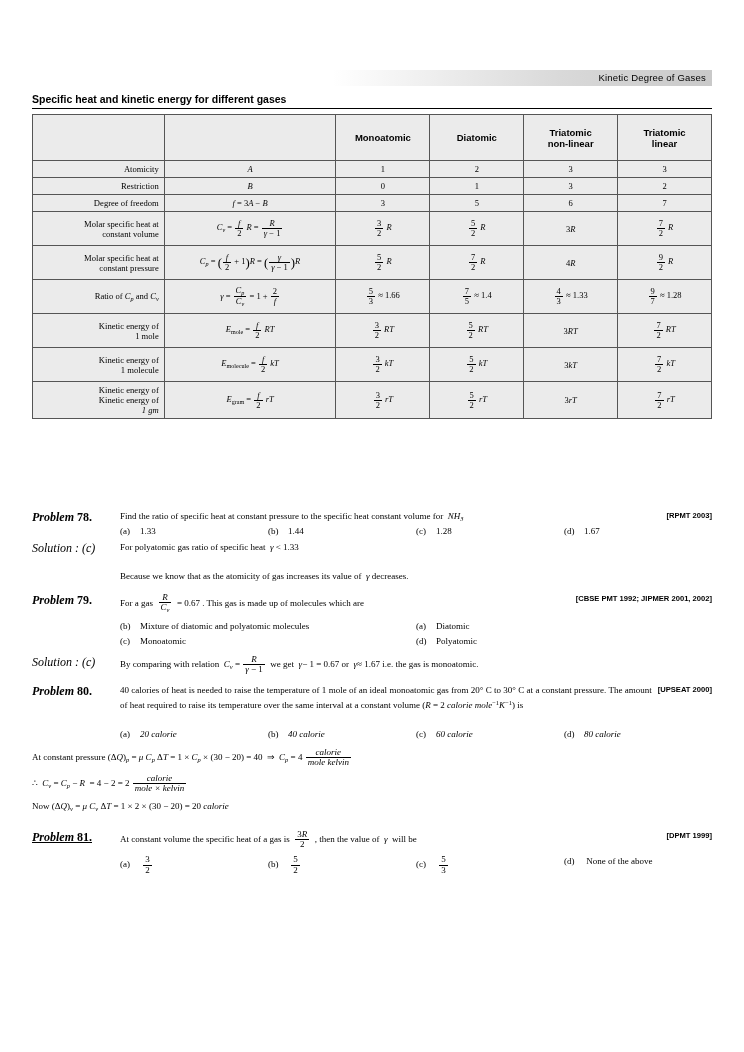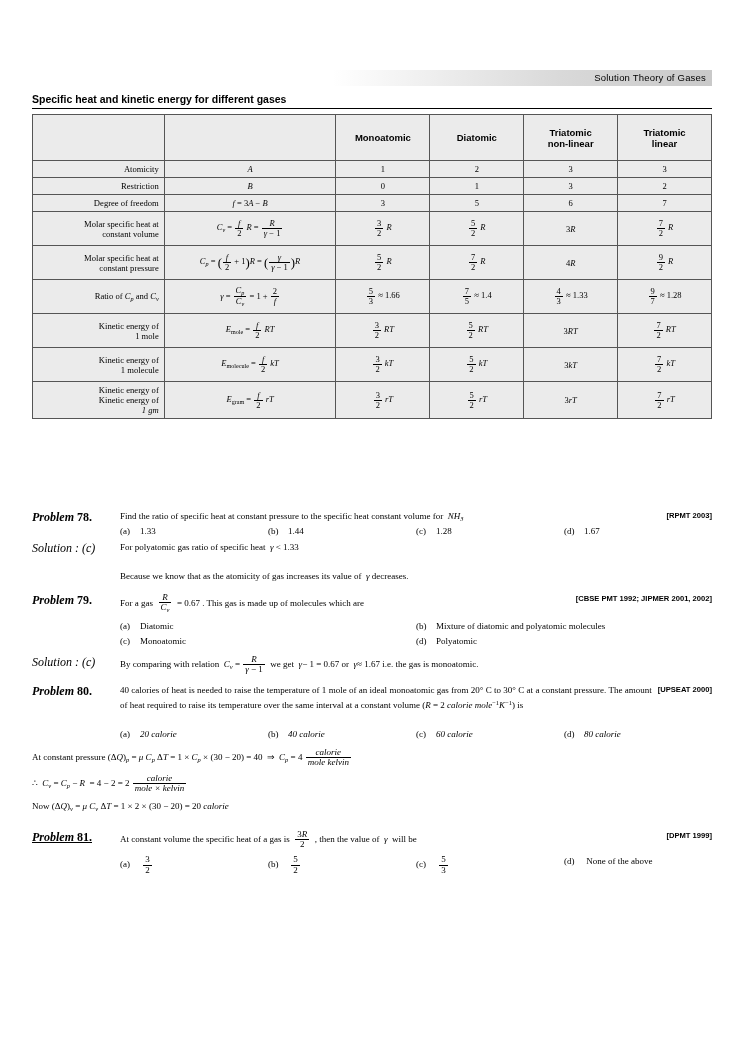--- a/index.html
+++ b/index.html
@@ -166,21 +166,21 @@
   .four-col-opts .opt { width: 25%; }
   .pbody .ln { display: block; }
   .mt6 { margin-top: 6px; }
   .mt4 { margin-top: 15px; }
 </style>
 </head>
 <body>
 
 <div class="page">
 
-  <div class="chapter-header">Solution Theory of Gases</div>
+  <div class="chapter-header">Kinetic Degree of Gases</div>
 
   <div class="section-title">Specific heat and kinetic energy for different gases</div>
   <div class="section-rule"></div>
 
   <table class="gas">
     <thead>
       <tr>
         <td class="lbl"></td>
         <td class="formula"></td>
         <td class="val">Monoatomic</td>
@@ -405,22 +405,22 @@
         <span class="plabel"><span>Problem</span> <b>79.</b></span>
       </div>
       <div class="pbody">
         <span class="src">[CBSE PMT 1992; JIPMER 2001, 2002]</span>
         <span>For a gas</span>
         <span>
           &nbsp;<span class="frac"><span class="num it">R</span><span class="it">C<span class="sub">v</span></span></span>&nbsp;
         </span>
         <span>= 0.67 . This gas is made up of molecules which are</span>
         <div class="opts two-col-opts mt6">
+          <div class="opt"><span class="ol">(b)</span><span>Mixture of diatomic and polyatomic molecules</span></div>
           <div class="opt"><span class="ol">(a)</span><span>Diatomic</span></div>
-          <div class="opt"><span class="ol">(b)</span><span>Mixture of diatomic and polyatomic molecules</span></div>
         </div>
         <div class="opts two-col-opts">
           <div class="opt"><span class="ol">(c)</span><span>Monoatomic</span></div>
           <div class="opt"><span class="ol">(d)</span><span>Polyatomic</span></div>
         </div>
       </div>
     </div>
 
     <div class="prow mt6">
       <div class="pleft">

